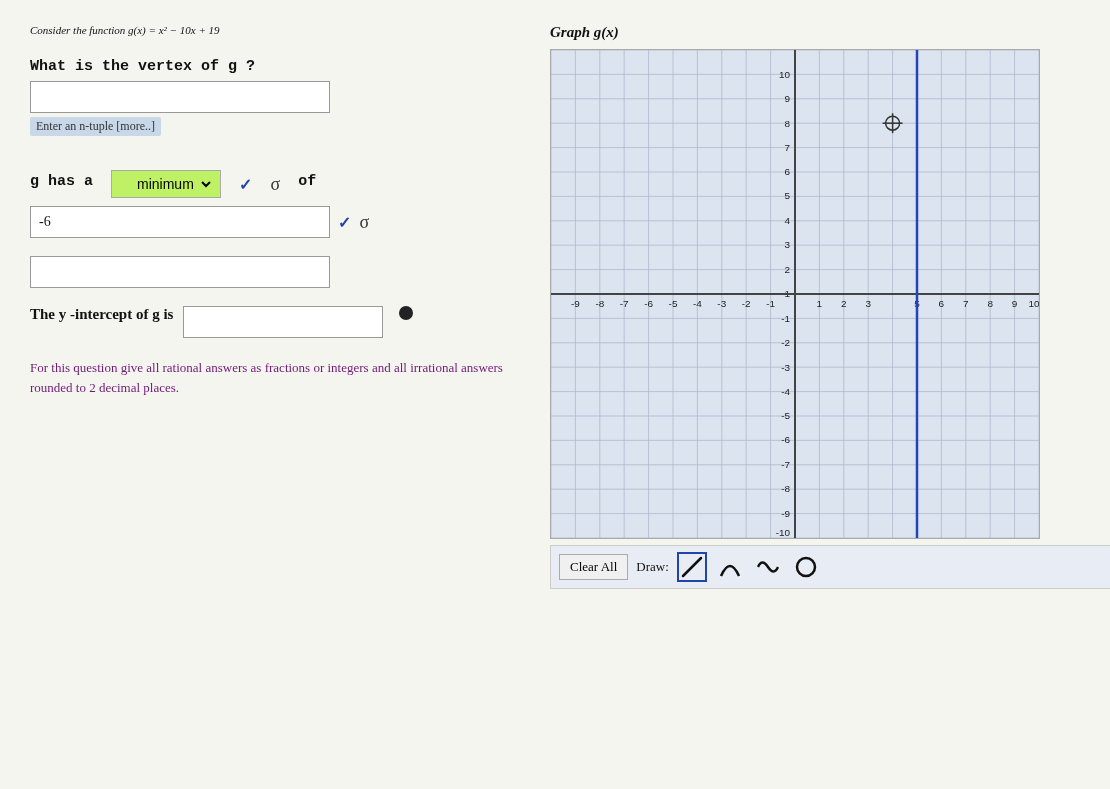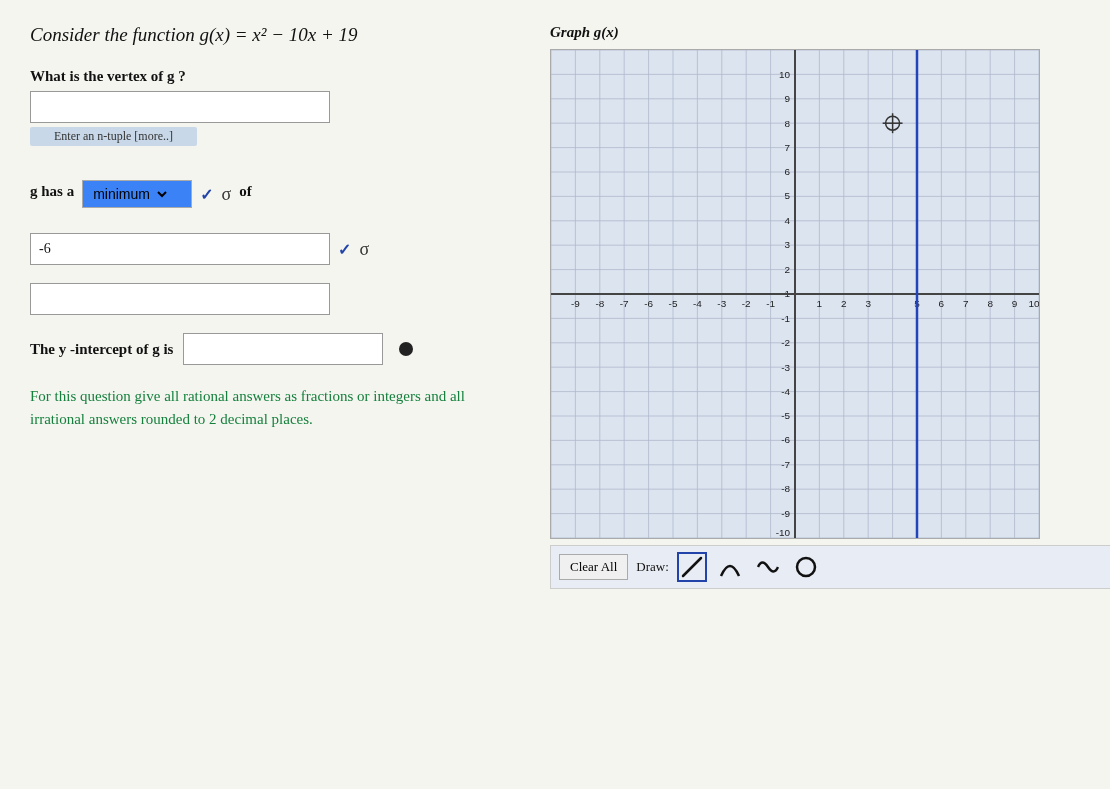--- a/index.html
+++ b/index.html
@@ -17,67 +17,69 @@
       gap: 30px;
       align-items: flex-start;
     }
     .left-panel {
       flex: 0 0 490px;
     }
     .right-panel {
       flex: 1;
     }
     .problem-title {
-      font-size: 19px;
+      font-size: 11px;
       margin-bottom: 22px;
       font-style: italic;
     }
     .section-label {
       font-size: 15px;
       font-weight: bold;
       margin-bottom: 6px;
+      font-family: Liberation Mono, monospace;
     }
     .input-box {
       width: 300px;
       height: 32px;
       border: 1.5px solid #999;
       background: #fff;
       padding: 4px 8px;
       font-size: 14px;
       display: block;
       margin-bottom: 4px;
     }
     .input-hint {
       font-size: 12px;
       color: #333;
       background: #c8d8e8;
       display: inline-block;
-      padding: 2px 24px;
+      padding: 2px 6px;
       margin-bottom: 16px;
       border-radius: 2px;
     }
     .section-block {
       margin-bottom: 18px;
     }
     .has-row {
       display: flex;
       align-items: center;
-      gap: 8px;
-      margin-bottom: 25px;
+      gap: 18px;
+      margin-bottom: 8px;
     }
     .has-row .dropdown {
       border: 1px solid #aaa;
-      background: #3b82f6;
+      background: #bef264;
       padding: 3px 6px;
       font-size: 14px;
       height: 28px;
       display: flex;
       align-items: center;
       gap: 4px;
       min-width: 110px;
+      justify-content: flex-end;
     }
     .has-row .dropdown select {
       border: none;
       outline: none;
       font-size: 14px;
       background: transparent;
       cursor: pointer;
     }
     .checkmark {
       color: #2244aa;
@@ -156,40 +158,39 @@
       width: 14px;
       height: 14px;
       border-radius: 50%;
       background: #222;
       display: inline-block;
       cursor: pointer;
       margin-left: 6px;
     }
     .y-intercept-row {
       display: flex;
-      align-items: center;
       gap: 10px;
       margin-bottom: 10px;
     }
     .y-intercept-label {
       font-size: 15px;
       font-weight: bold;
     }
     .y-intercept-input {
       width: 200px;
       height: 32px;
       border: 1.5px solid #999;
       background: #fff;
       padding: 4px 8px;
       font-size: 14px;
     }
     .footer-note {
-      font-size: 15px;
+      font-size: 13px;
       margin-top: 20px;
-      color: #15803d;
+      color: #701a75;
       max-width: 900px;
       line-height: 1.5;
     }
     
     .grid-svg {
       width: 100%;
       height: 100%;
     }
   </style>
 </head>

